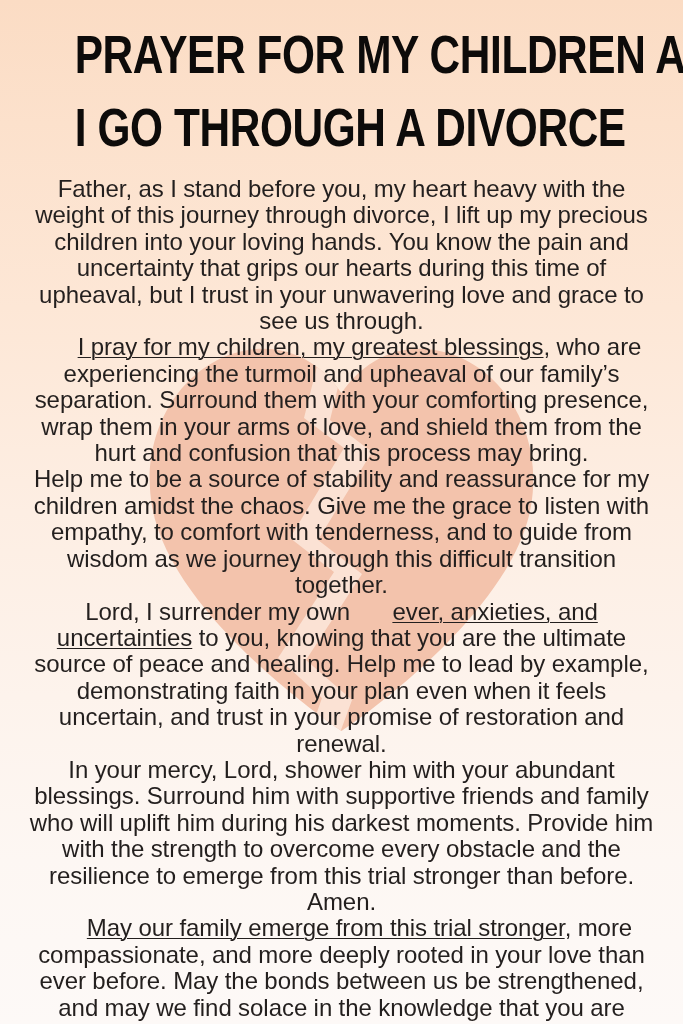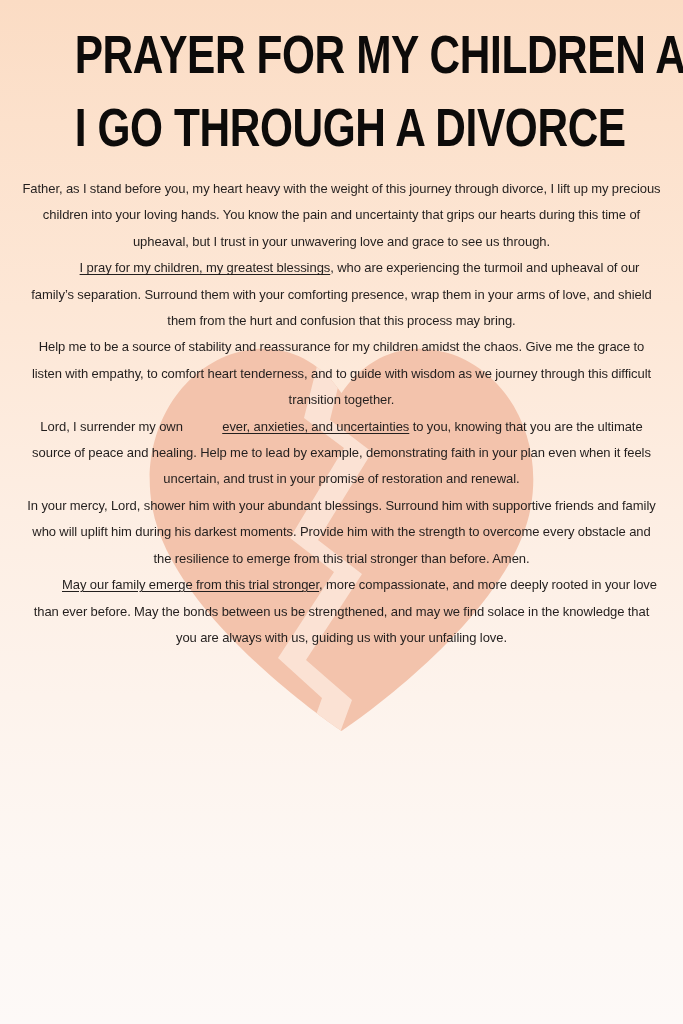--- a/index.html
+++ b/index.html
@@ -67,21 +67,21 @@
     left: 0;
     width: 683px;
     z-index: 3;
     padding: 0 22px;
     box-sizing: border-box;
     text-align: center;
   }
   .para {
     margin: 0;
     color: #231f1e;
-    font-size: 13px;
+    font-size: 24px;
     line-height: 26.4px;
     letter-spacing: -0.05px;
     text-align: center;
     word-spacing: -0.2px;
   }
   .para .u {
     text-decoration: underline;
     text-underline-offset: 2px;
     text-decoration-thickness: 1px;
     margin-left: 36px;
@@ -147,20 +147,20 @@
   </svg>
 
   <div class="title-block">
     <span class="title-line">PRAYER FOR MY CHILDREN AS</span>
     <span class="title-line">I GO THROUGH A DIVORCE</span>
   </div>
 
   <div class="body-block" id="body-block">
       <p class="para"><span>Father, as I stand before you, my heart heavy with the weight of this journey through divorce, I lift up my precious children into your loving hands. You know the pain and uncertainty that grips our hearts during this time of upheaval, but I trust in your unwavering love and grace to see us through.</span></p>
       <p class="para"><span class="u">I pray for my children, my greatest blessings</span><span>, who are experiencing the turmoil and upheaval of our family’s separation. Surround them with your comforting presence, wrap them in your arms of love, and shield them from the hurt and confusion that this process may bring.</span></p>
-      <p class="para"><span>Help me to be a source of stability and reassurance for my children amidst the chaos. Give me the grace to listen with empathy, to comfort heart tenderness, and to guide with wisdom as we journey through this difficult transition together.</span></p>
+      <p class="para"><span>Help me to be a source of stability and reassurance for my children amidst the chaos. Give me the grace to listen with empathy, to comfort with tenderness, and to guide from wisdom as we journey through this difficult transition together.</span></p>
       <p class="para"><span>Lord, I surrender my own </span><span class="u">ever, anxieties, and uncertainties</span><span> to you, knowing that you are the ultimate source of peace and healing. Help me to lead by example, demonstrating faith in your plan even when it feels uncertain, and trust in your promise of restoration and renewal.</span></p>
       <p class="para"><span>In your mercy, Lord, shower him with your abundant blessings. Surround him with supportive friends and family who will uplift him during his darkest moments. Provide him with the strength to overcome every obstacle and the resilience to emerge from this trial stronger than before. Amen.</span></p>
       <p class="para"><span class="u">May our family emerge from this trial stronger</span><span>, more compassionate, and more deeply rooted in your love than ever before. May the bonds between us be strengthened, and may we find solace in the knowledge that you are always with us, guiding us with your unfailing love.</span></p>
     </div>
 
 
 </div>
 
 </body></html>

